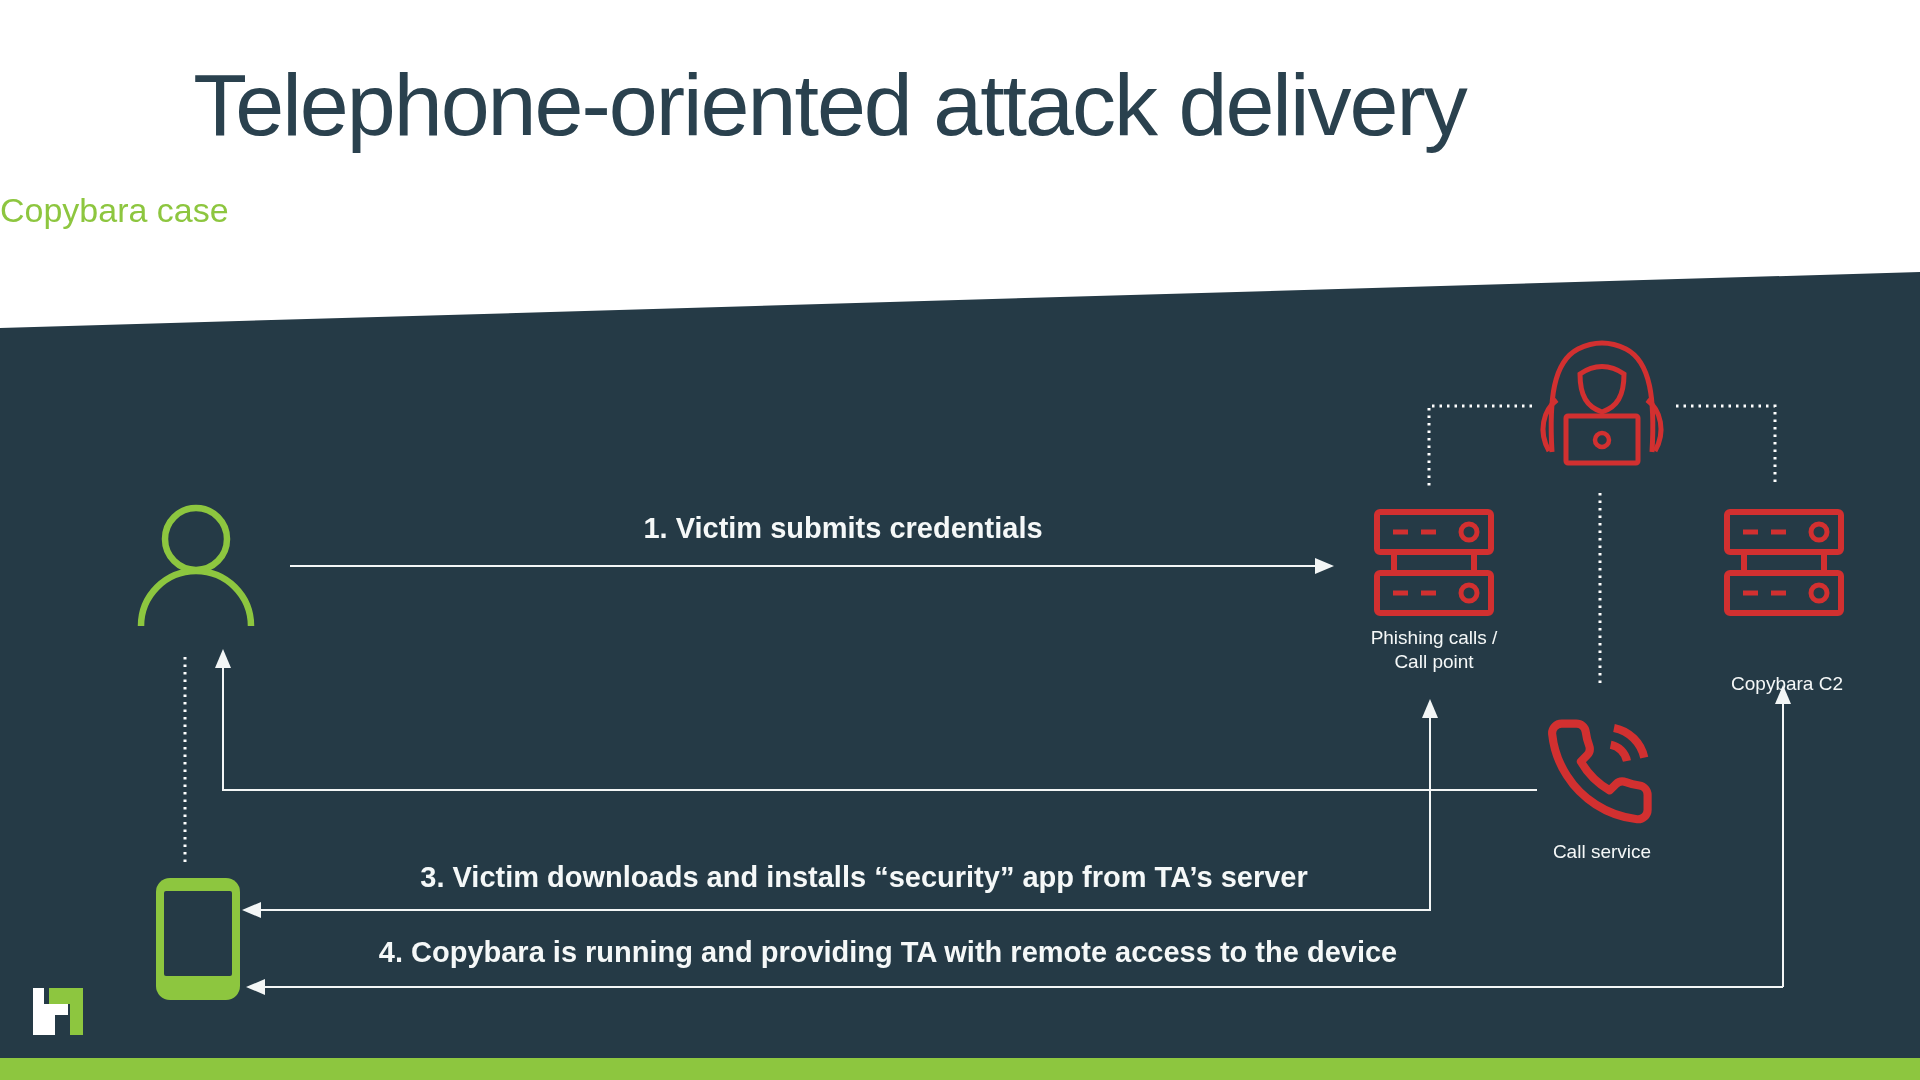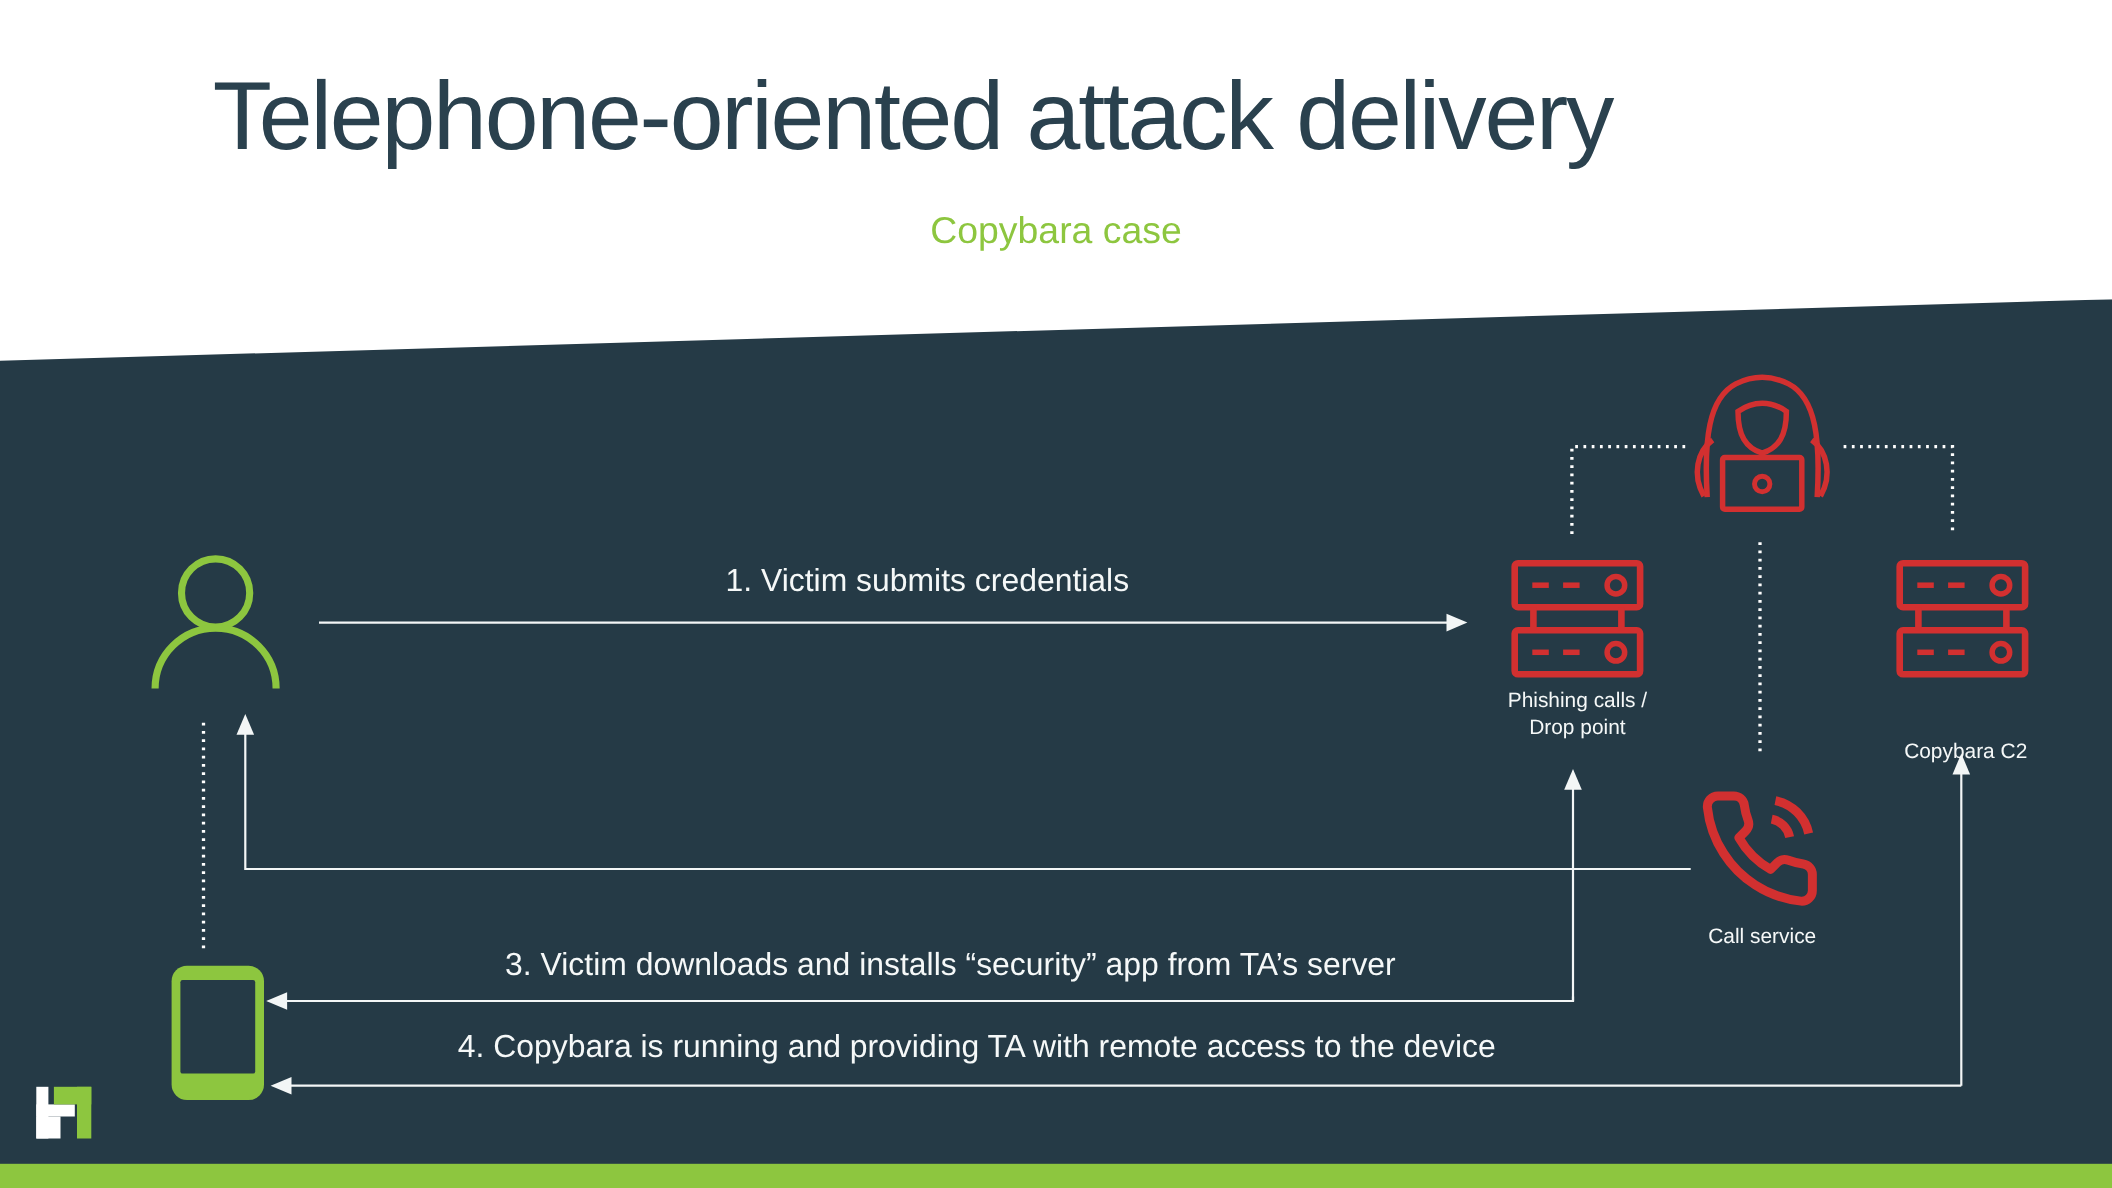--- a/index.html
+++ b/index.html
@@ -13,27 +13,27 @@
     clip-path:polygon(0px 328px,1920px 272px,1920px 1080px,0px 1080px);
   }
   .bottom-bar{
     position:absolute;left:0;bottom:0;width:1920px;height:22px;background:#8DC63F;
   }
   .title{
     position:absolute;left:0;top:52px;width:1659px;text-align:center;
     font-size:88px;font-weight:300;letter-spacing:-2px;color:#2A414E;line-height:1.2;
   }
   .subtitle{
-    position:absolute;left:0;top:190px;width:1920px;text-align:center;
+    position:absolute;left:0;top:190px;width:1920px;text-align:left;
     font-size:34px;font-weight:400;color:#8DC63F;line-height:1.2;
   }
   .overlay{position:absolute;left:0;top:0;width:1920px;height:1080px;}
   .step-label{
     position:absolute;transform:translateX(-50%);white-space:nowrap;
-    color:#F5F8F8;font-size:29px;font-weight:400;
+    color:#F5F8F8;font-size:29px;font-weight:700;
   }
   .node-label{
     position:absolute;transform:translateX(-50%);white-space:nowrap;text-align:center;
     color:#F5F8F8;font-size:19px;font-weight:400;line-height:24px;
   }
 </style>
 </head>
 <body>
 
 <div class="stage">
@@ -143,19 +143,19 @@
       </g>
     </g>
   </svg>
 
   <div class="step-label" style="left:843px;top:512px;">1. Victim submits credentials</div>
   <div class="step-label" style="left:840px;top:861px;margin-left:24px;">3. Victim downloads and installs “security” app from TA’s server</div>
   <div class="step-label" style="left:876px;top:936px;margin-left:12px;">4. Copybara is running and providing TA with remote access to the device</div>
 
   <div class="node-label" style="left:1434px;top:626px;">
     <span>Phishing calls /</span><br>
-    <span>Drop point</span>
+    <span>Call point</span>
   </div>
   <div class="node-label" style="left:1787px;top:672px;">Copybara C2</div>
   <div class="node-label" style="left:1602px;top:840px;">Call service</div>
 
   <div class="bottom-bar"></div>
 </div>
 
 </body></html>

